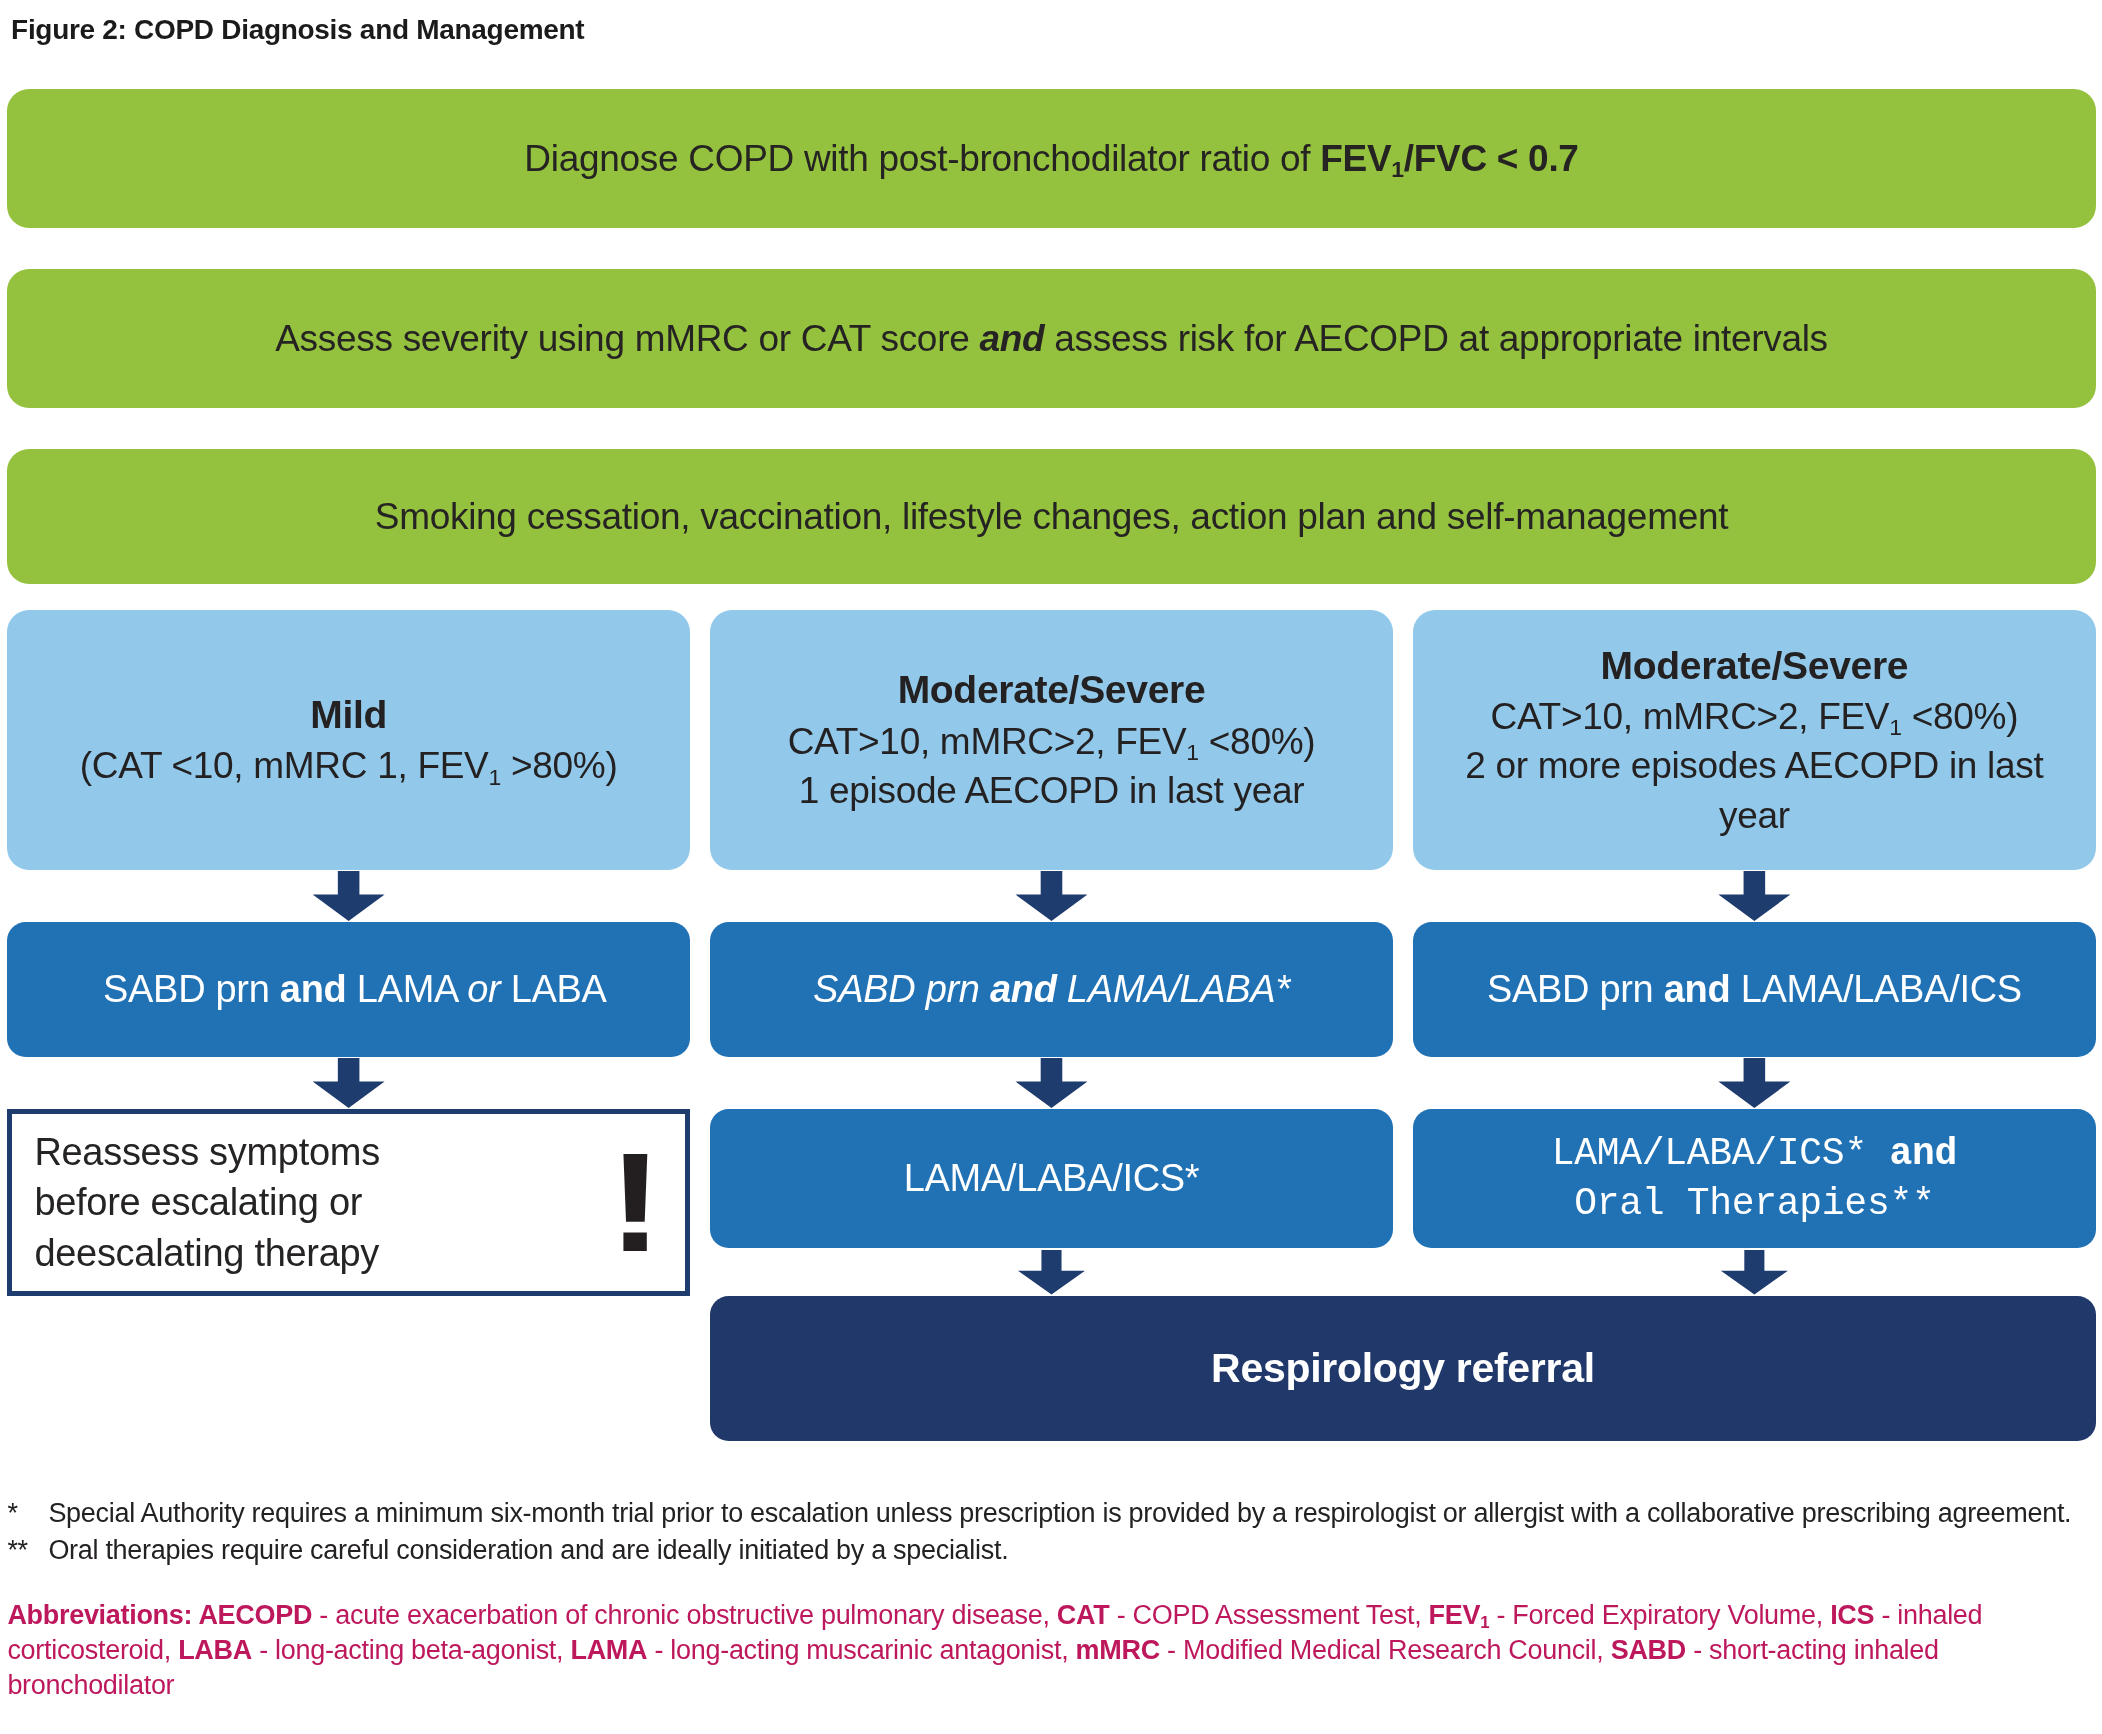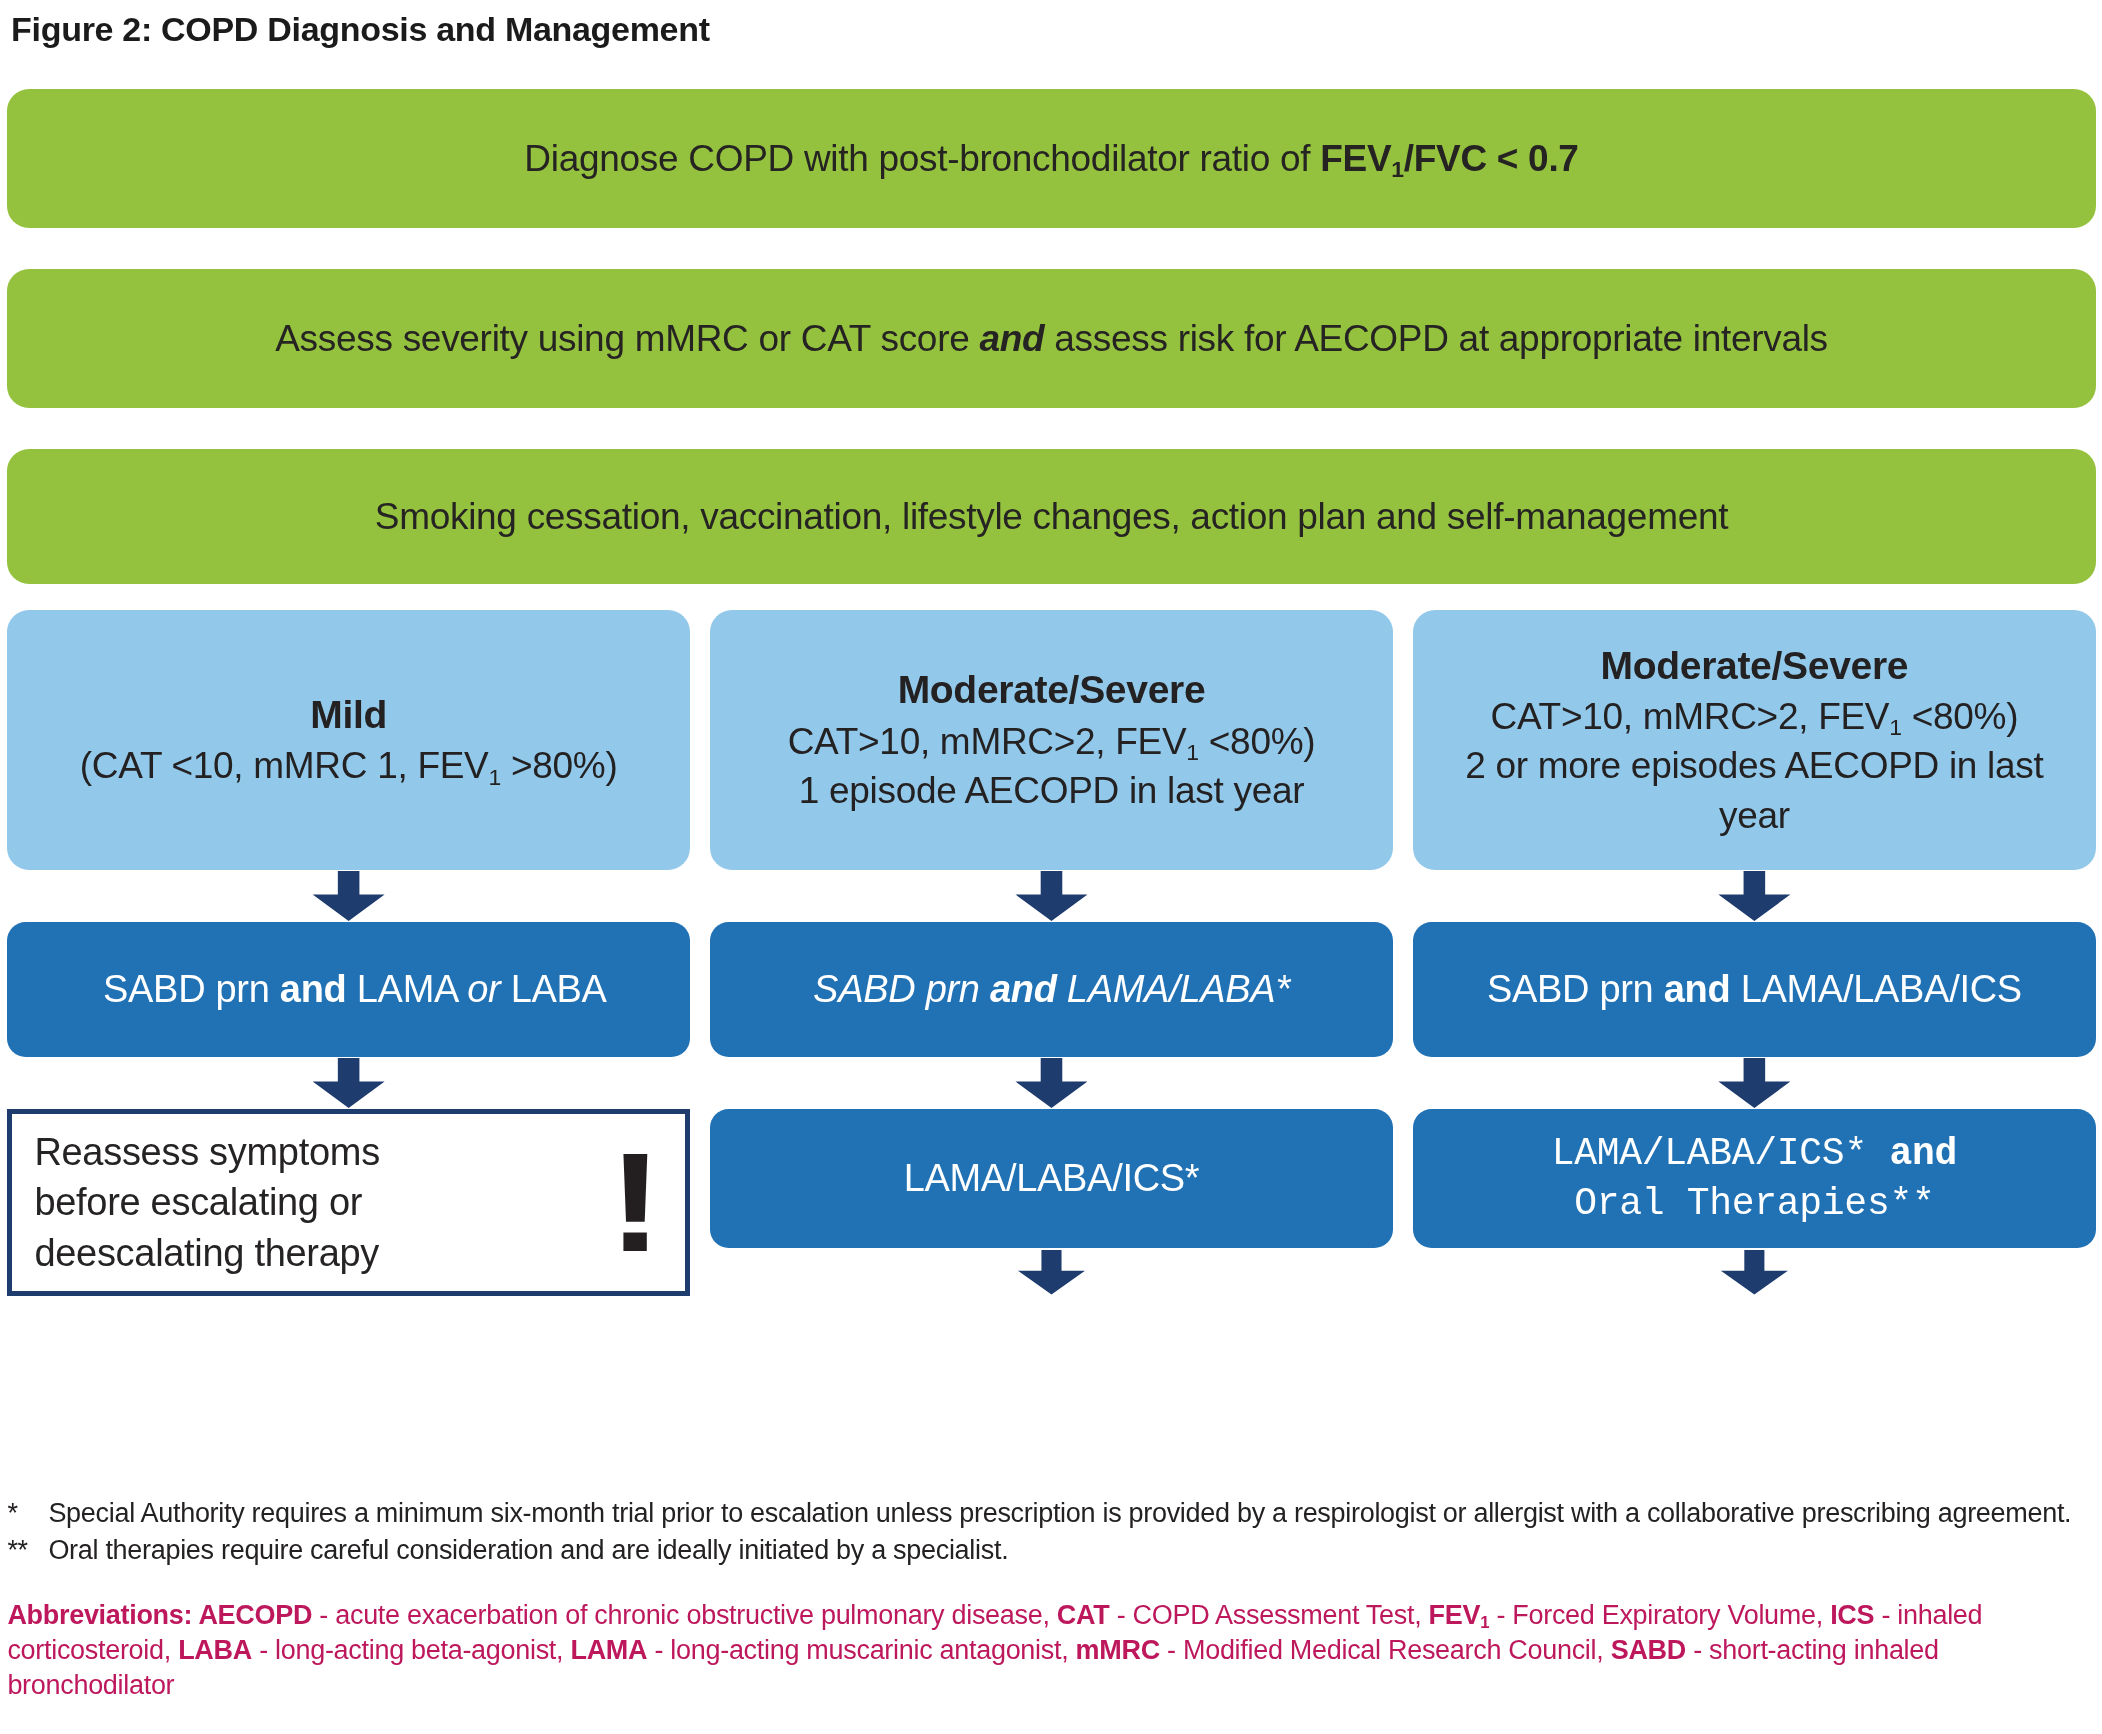--- a/index.html
+++ b/index.html
@@ -9,21 +9,21 @@
     font-family:"Liberation Sans", sans-serif;
     color:var(--text-dark,#242122);
     letter-spacing:-0.3px;
     overflow:hidden;
   }
   .b{font-weight:bold;}
   .i{font-style:italic;}
   .sub{font-size:62%;position:relative;top:0.28em;}
   .page{padding:0 7.4px;}
   .title{
-    font-size:34px;font-weight:bold;color:#1b1b1b;
+    font-size:28px;font-weight:bold;color:#1b1b1b;
     margin:11px 0 0 3.7px;height:37px;line-height:37px;
   }
   .banner{
     background:var(--green,#95c23e);
     height:139px;border-radius:22px;
     display:flex;align-items:center;justify-content:center;
     font-size:37px;color:#262423;text-align:center;
     margin-top:41px;
   }
   .banner.third{height:135px;}
@@ -162,20 +162,23 @@
       <span><span>Oral Therapies**</span></span>
     </div>
 
     <div class="arrow-cell" style="grid-column:2;grid-row:6;">
         <div class="arrow small"></div>
       </div>
     <div class="arrow-cell" style="grid-column:3;grid-row:6;">
         <div class="arrow small"></div>
       </div>
 
+    <div class="referral-box">
+      <span>Respirology referral</span>
+    </div>
 
   </div>
 
   <div class="footnotes">
     <div class="fn">
       <div class="fn-marker">*</div>
       <div class="fn-text">Special Authority requires a minimum six-month trial prior to escalation unless prescription is provided by a respirologist or allergist with a collaborative prescribing agreement.</div>
     </div>
     <div class="fn">
       <div class="fn-marker">**</div>

